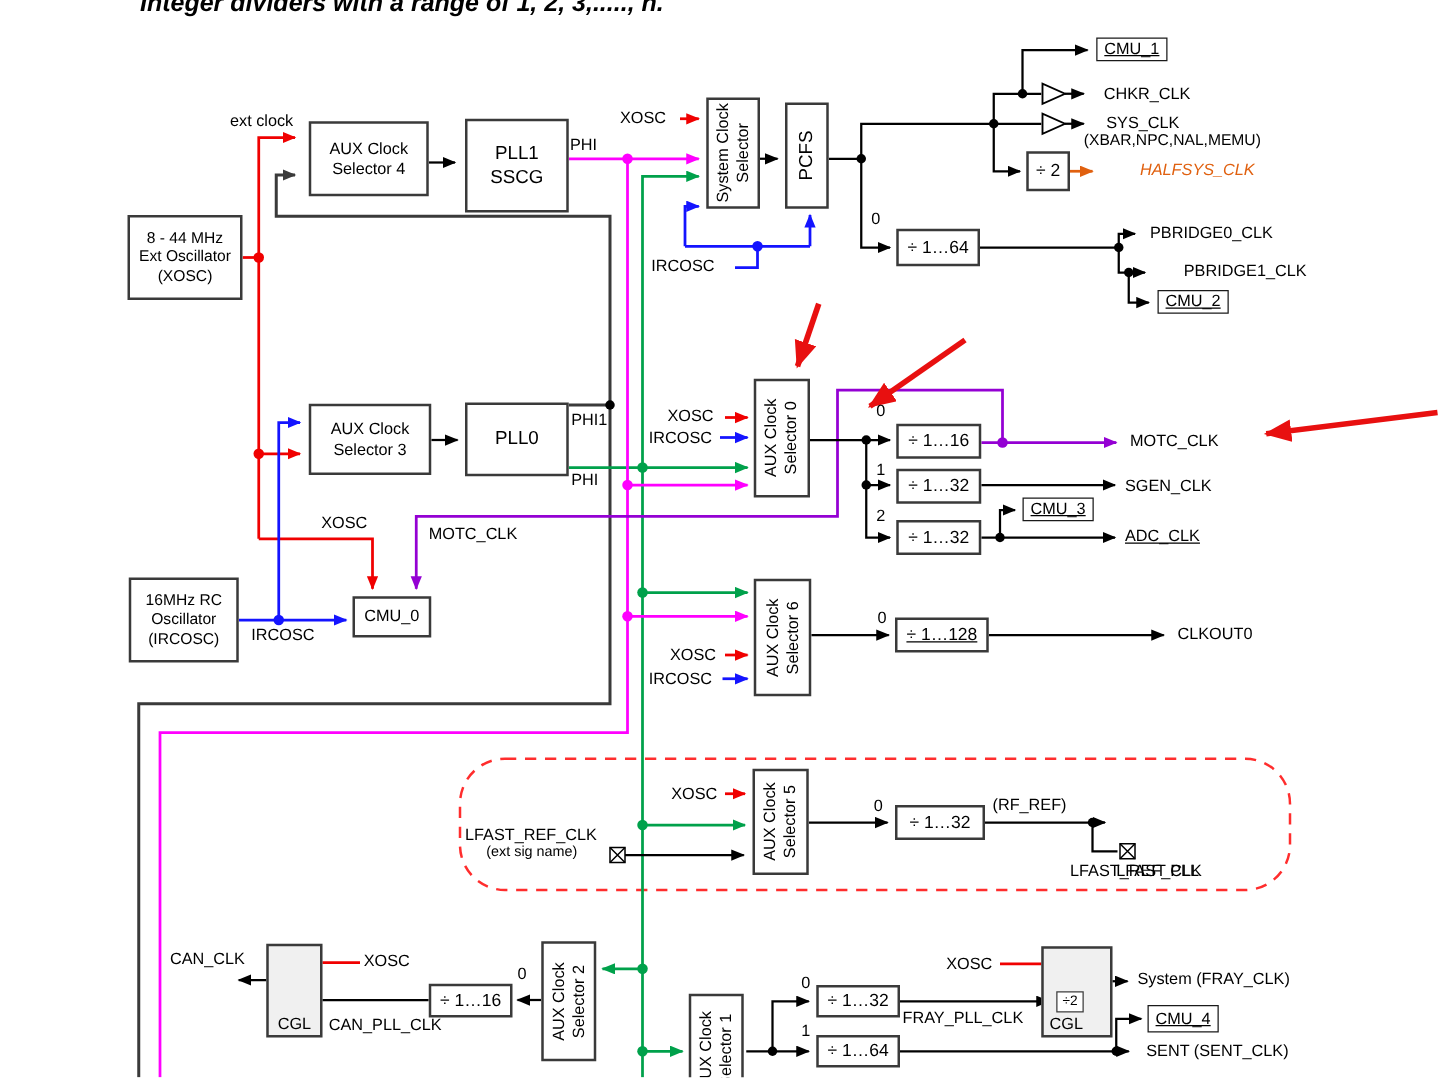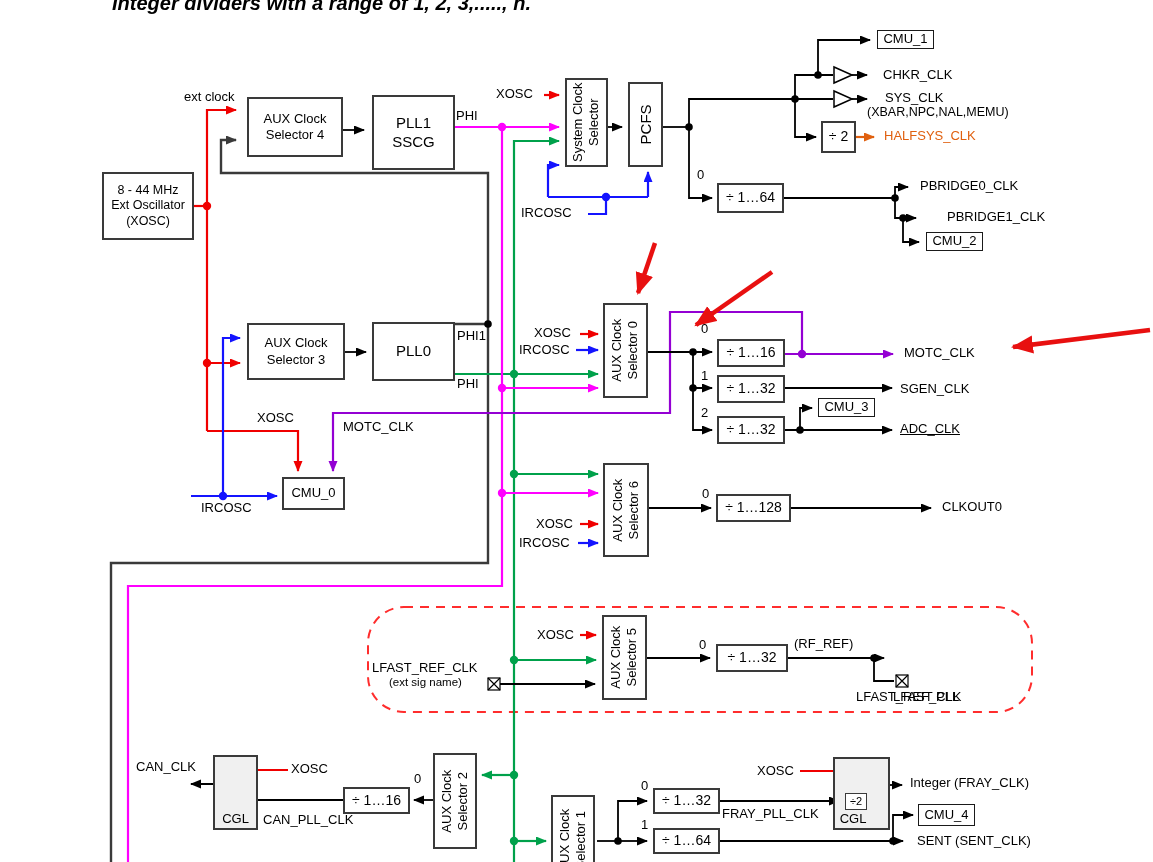--- a/index.html
+++ b/index.html
@@ -5,21 +5,21 @@
   html,body{margin:0;padding:0;background:#fff;}
   #stage{position:relative;width:1153px;height:862px;background:#fff;overflow:hidden;
          font-family:"Liberation Sans",sans-serif;}
   #wires{position:absolute;left:0;top:0;z-index:1;}
   .lbl{position:absolute;z-index:3;font:13px/1.15 "Liberation Sans",sans-serif;color:#000;white-space:nowrap;}
   .sm{font-size:11.5px;}
   .title{position:absolute;z-index:3;font:italic bold 20px "Liberation Sans",sans-serif;color:#000;white-space:nowrap;}
   .box{position:absolute;z-index:2;border:2px solid #3a3a3a;background:#fff;display:flex;flex-direction:column;
        align-items:center;justify-content:center;text-align:center;font:13px/1.25 "Liberation Sans",sans-serif;box-sizing:border-box;}
   .dv{font-size:14px;}
-  .cmu{border:1.5px solid #1a1a1a;font-size:13px;}
+  .cmu{border:1.5px solid #1a1a1a;font-size:13px;text-decoration:underline;}
   .vbox{flex-direction:row;}
   .vbox .inner{transform:rotate(-90deg);white-space:nowrap;text-align:center;}
   .fill{background:#f0f0f0;}
   .orange{color:#E0600F;}
   .pllfont{font-size:15px;}
 </style>
 </head>
 <body>
 
 <div id="stage">
@@ -210,20 +210,25 @@
   </g>
 </svg>
 
 <div class="title" style="left:112px;top:-8px;">Integer dividers with a range of 1, 2, 3,....., n.</div>
 
 <div class="box" style="left:102px;top:172px;width:92px;height:68px;font-size:12.5px;">
   <div>8 - 44 MHz</div>
   <div>Ext Oscillator</div>
   <div>(XOSC)</div>
 </div>
+<div class="box" style="left:103px;top:462px;width:88px;height:68px;font-size:12.5px;">
+  <div>16MHz RC</div>
+  <div>Oscillator</div>
+  <div>(IRCOSC)</div>
+</div>
 
 <div class="box" style="left:247px;top:97px;width:96px;height:60px;">
   <div>AUX Clock</div>
   <div>Selector 4</div>
 </div>
 <div class="box pllfont" style="left:372px;top:95px;width:83px;height:75px;">
   <div>PLL1</div>
   <div>SSCG</div>
 </div>
 <div class="box vbox" style="left:565px;top:78px;width:43px;height:89px;">
@@ -275,21 +280,21 @@
     </div>
 <div class="box" style="left:282px;top:477px;width:63px;height:33px;">
       <div>CMU_0</div>
     </div>
 <div class="box vbox" style="left:603px;top:463px;width:46px;height:94px;">
   <div class="inner">
     <div>AUX Clock</div>
     <div>Selector 6</div>
   </div>
 </div>
-<div class="box dv" style="left:716px;top:494px;width:75px;height:28px;">
+<div class="box dv" style="left:716px;top:494px;width:75px;height:28px;text-decoration:underline;">
       <div>÷ 1…128</div>
     </div>
 
 <div class="box vbox" style="left:602px;top:615px;width:45px;height:85px;">
   <div class="inner">
     <div>AUX Clock</div>
     <div>Selector 5</div>
   </div>
 </div>
 <div class="box dv" style="left:716px;top:644px;width:72px;height:28px;">
@@ -328,21 +333,21 @@
       <div>CMU_4</div>
     </div>
 
 <div class="lbl" style="left:184px;top:90px;">ext clock</div>
 <div class="lbl" style="left:456px;top:109px;">PHI</div>
 <div class="lbl" style="left:496px;top:87px;">XOSC</div>
 <div class="lbl" style="left:521px;top:206px;">IRCOSC</div>
 <div class="lbl" style="left:883px;top:68px;">CHKR_CLK</div>
 <div class="lbl" style="left:885px;top:91px;">SYS_CLK</div>
 <div class="lbl" style="left:867px;top:105px;font-size:12.5px;">(XBAR,NPC,NAL,MEMU)</div>
-<div class="lbl orange" style="left:884px;top:129px;">HALFSYS_CLK</div>
+<div class="lbl orange" style="left:912px;top:129px;font-style:italic;">HALFSYS_CLK</div>
 <div class="lbl" style="left:697px;top:168px;">0</div>
 <div class="lbl" style="left:920px;top:179px;">PBRIDGE0_CLK</div>
 <div class="lbl" style="left:947px;top:210px;">PBRIDGE1_CLK</div>
 <div class="lbl" style="left:457px;top:329px;">PHI1</div>
 <div class="lbl" style="left:457px;top:377px;">PHI</div>
 <div class="lbl" style="left:534px;top:326px;">XOSC</div>
 <div class="lbl" style="left:519px;top:343px;">IRCOSC</div>
 <div class="lbl" style="left:701px;top:322px;">0</div>
 <div class="lbl" style="left:701px;top:369px;">1</div>
 <div class="lbl" style="left:701px;top:406px;">2</div>
@@ -364,16 +369,16 @@
 <div class="lbl" style="left:893px;top:650px;margin-top:40px;">LFAST PLL</div>
 <div class="lbl" style="left:856px;top:690px;">LFAST_REF_CLK</div>
 <div class="lbl" style="left:136px;top:760px;">CAN_CLK</div>
 <div class="lbl" style="left:291px;top:762px;">XOSC</div>
 <div class="lbl" style="left:414px;top:772px;">0</div>
 <div class="lbl" style="left:263px;top:813px;">CAN_PLL_CLK</div>
 <div class="lbl" style="left:641px;top:779px;">0</div>
 <div class="lbl" style="left:641px;top:818px;">1</div>
 <div class="lbl" style="left:722px;top:807px;">FRAY_PLL_CLK</div>
 <div class="lbl" style="left:757px;top:764px;">XOSC</div>
-<div class="lbl" style="left:910px;top:776px;">Integer (FRAY_CLK)</div>
+<div class="lbl" style="left:910px;top:776px;">System (FRAY_CLK)</div>
 <div class="lbl" style="left:917px;top:834px;">SENT (SENT_CLK)</div>
 
 </div>
 
 </body></html>

